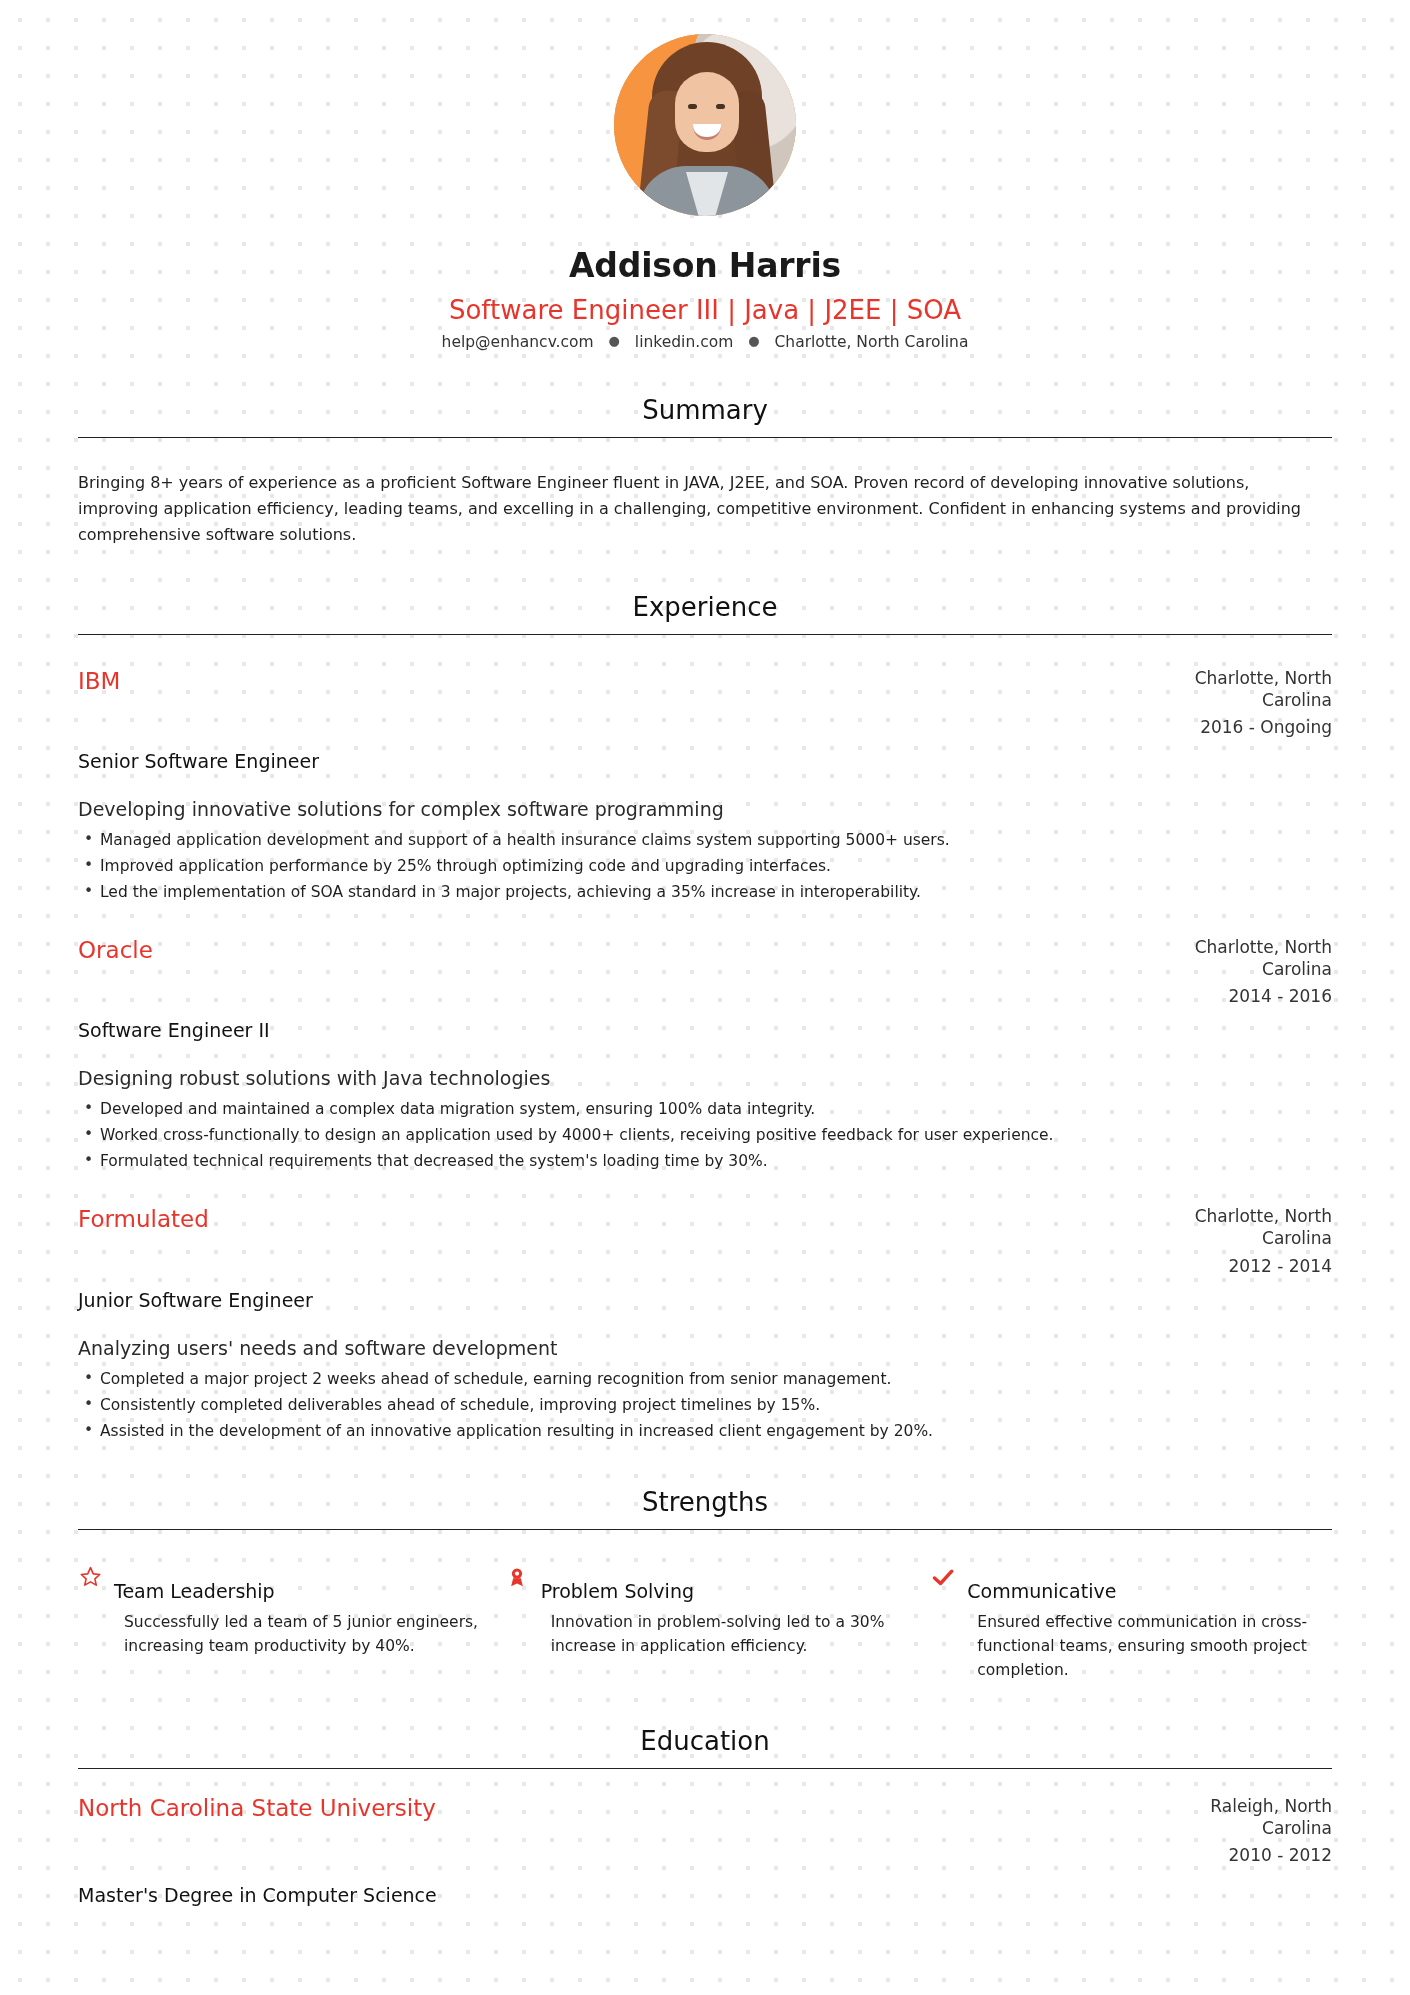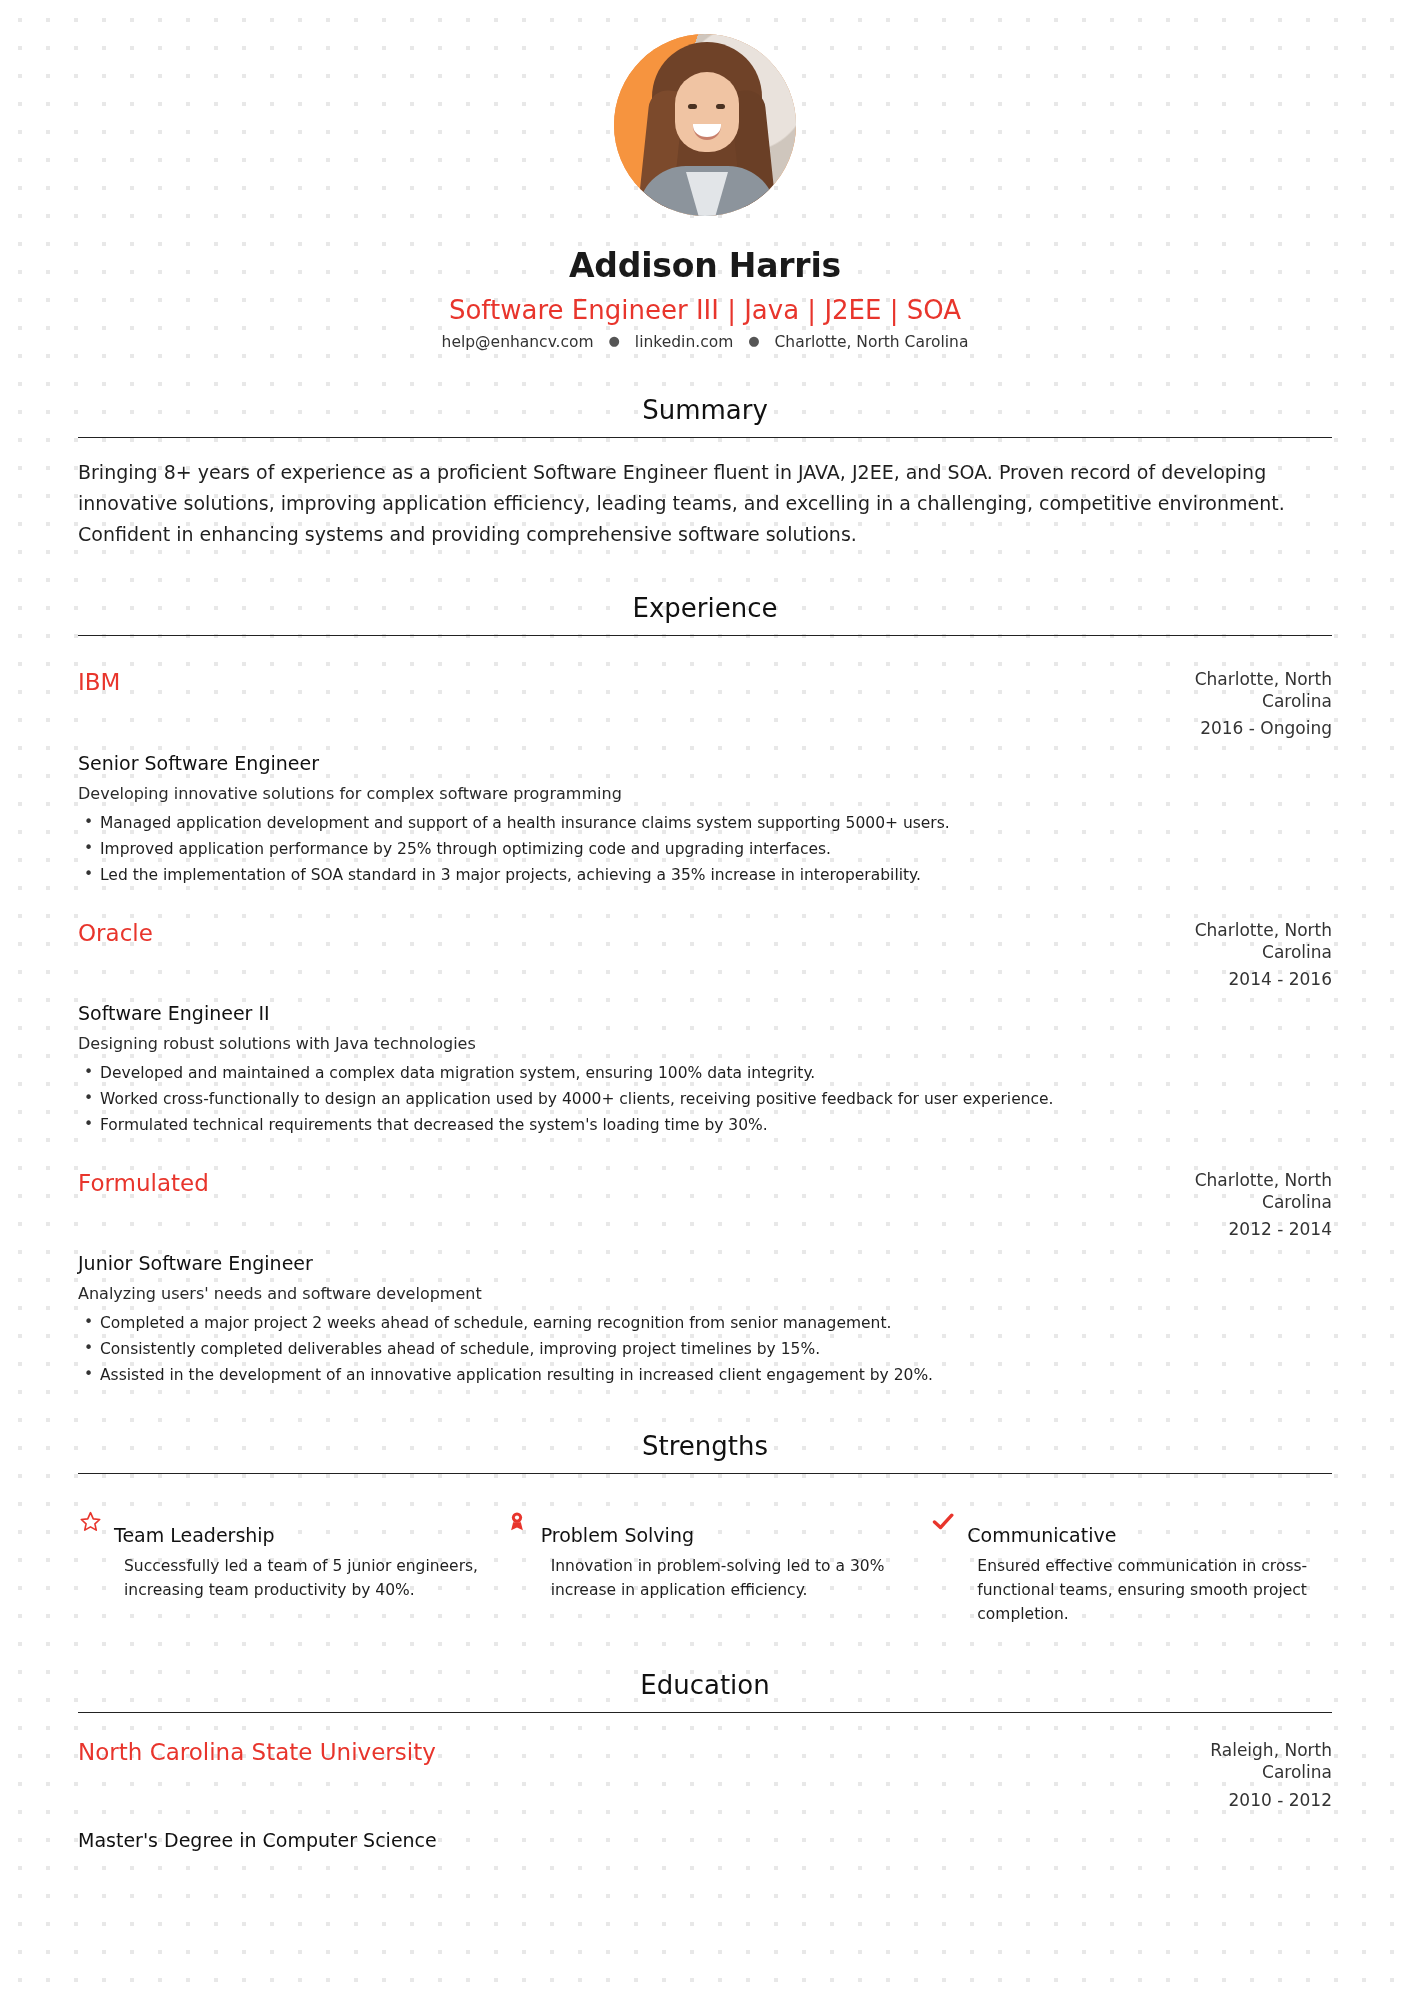--- a/index.html
+++ b/index.html
@@ -151,22 +151,22 @@
     color: #111;
     padding-bottom: 12px;
   }
   .rule {
     height: 1px;
     background: #222;
     width: 100%;
   }
 
   .summary-text {
-    margin-top: 19px;
-    font-size: 19px;
+    margin-top: 32px;
+    font-size: 16px;
     line-height: 1.62;
     color: #1f1f1f;
   }
 
   
   .job {
     margin-top: 32px;
     position: relative;
   }
   .job:first-child { margin-top: 26px; }
@@ -196,22 +196,22 @@
   .job-meta .dates {
     display: block;
     margin-top: 5px;
   }
   .role {
     margin-top: 12px;
     font-size: 19px;
     color: #111;
   }
   .role-sub {
-    margin-top: 10px;
-    font-size: 16px;
+    margin-top: 26px;
+    font-size: 19px;
     color: #2a2a2a;
   }
   ul.bullets {
     margin: 8px 0 0 0;
     padding: 0;
     list-style: none;
   }
   ul.bullets li {
     position: relative;
     padding-left: 22px;

